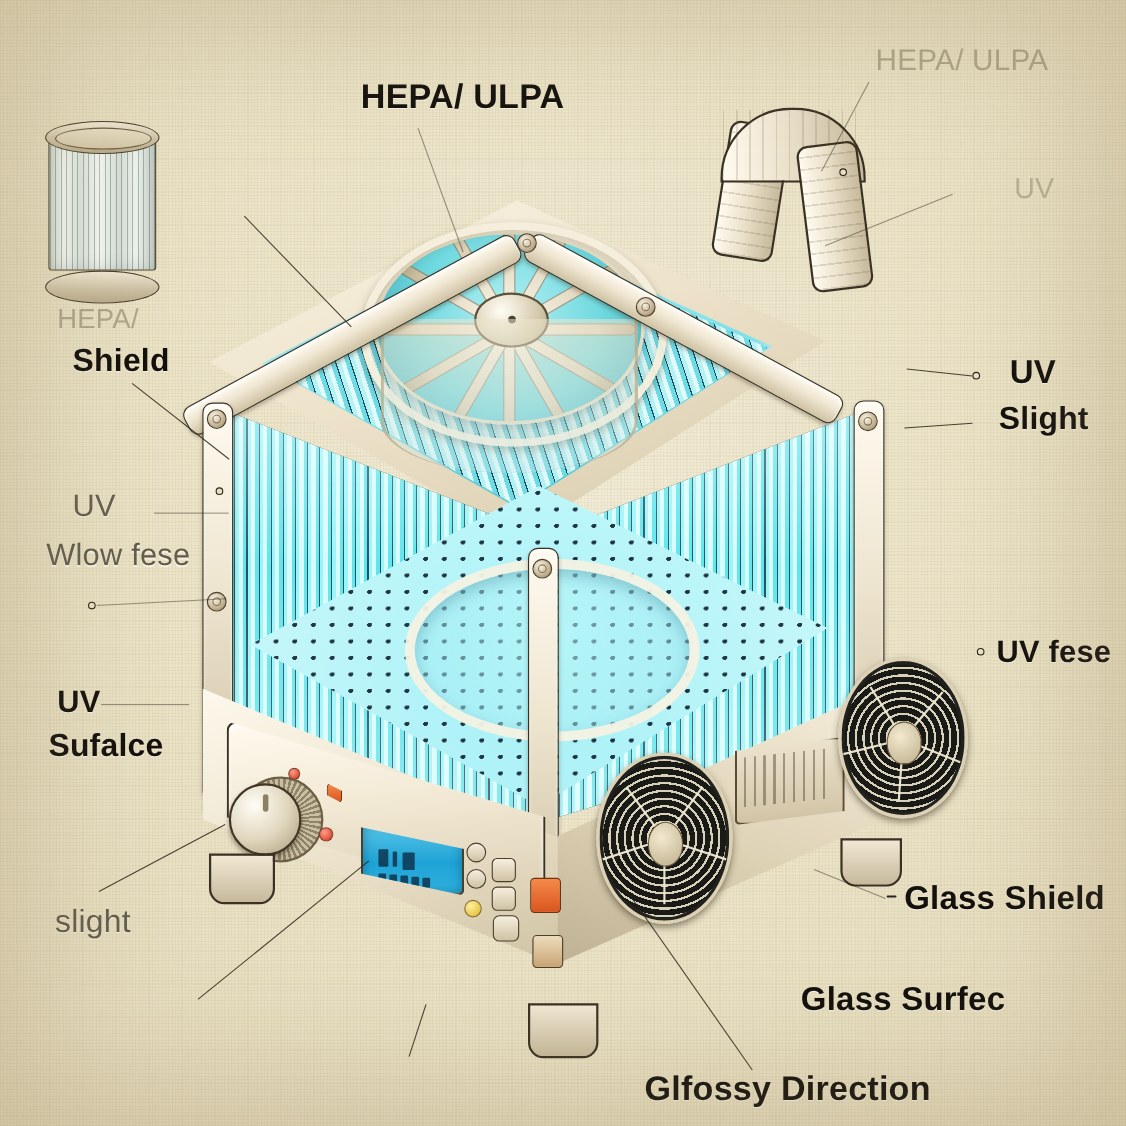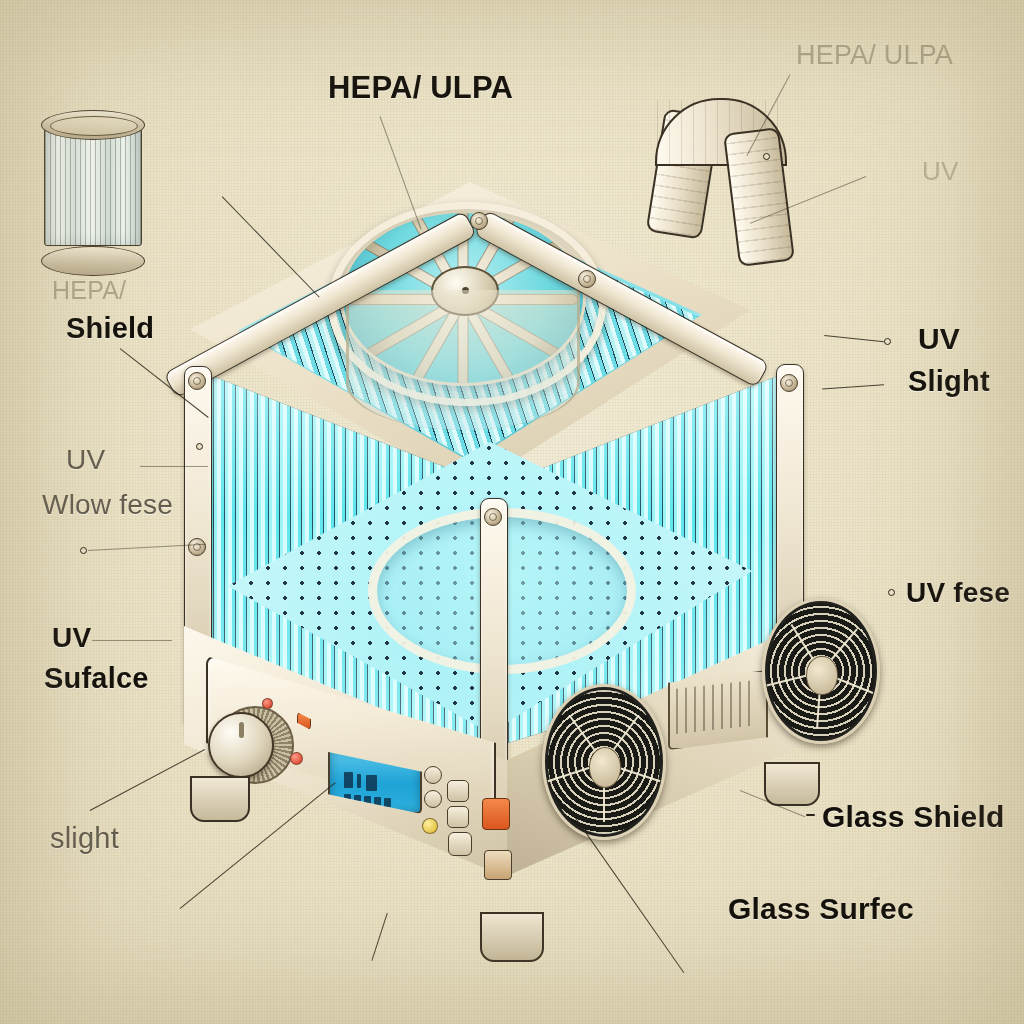--- a/index.html
+++ b/index.html
@@ -411,15 +411,16 @@
   <div class="lbl bold" style="left:44px;top:662px;font-size:29px;">Sufalce</div>
 
   <div class="lbl semi" style="left:50px;top:822px;font-size:29px;">slight</div>
 
 
 
   <div class="lbl bold" style="left:822px;top:800px;font-size:30px;">Glass Shield</div>
 
   <div class="lbl bold" style="left:728px;top:892px;font-size:30px;">Glass Surfec</div>
 
+  <div class="lbl bold" style="left:586px;top:972px;font-size:31px;">Glfossy Direction</div>
 
   <div class="vig"></div>
 </div>
 
 </body></html>

